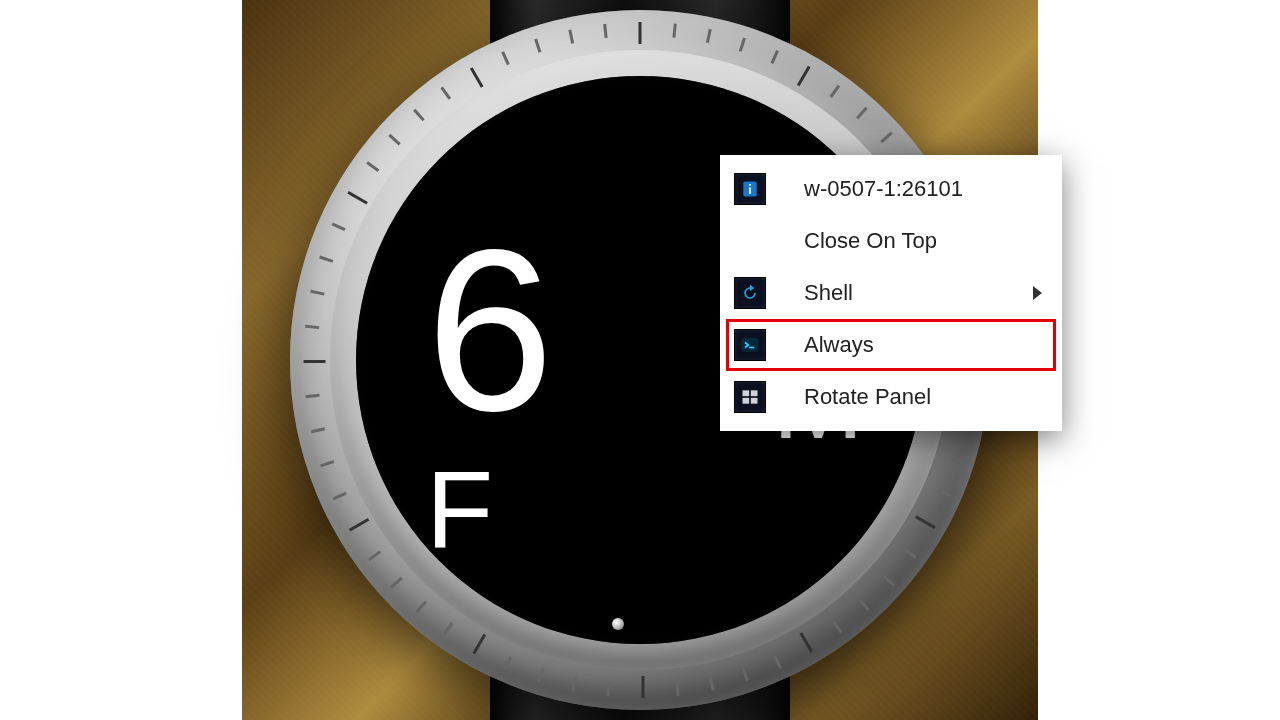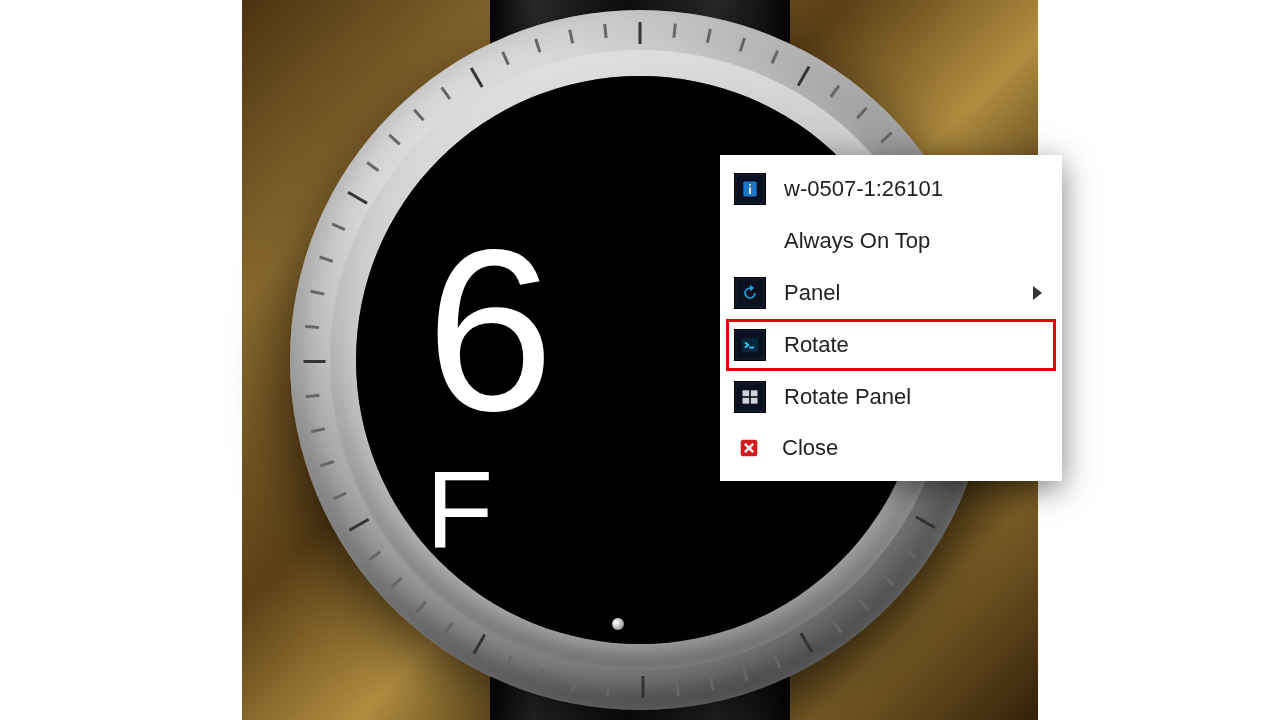--- a/index.html
+++ b/index.html
@@ -88,21 +88,21 @@
     padding:8px 0;
     font-size:22px;
     color:#222;
   }
   .menu-item{
     display:flex;align-items:center;gap:18px;
     padding:10px 20px 10px 14px;
     position:relative;
     cursor:default;
   }
-  .menu-item .label{flex:1;}
+  .menu-item .label{flex:1;margin-left:20px;}
   .menu-item .arrow{
     width:0;height:0;border-top:7px solid transparent;border-bottom:7px solid transparent;border-left:9px solid #333;
   }
   .menu .highlight{
     position:absolute;left:6px;right:6px;top:0;bottom:0;border:3px solid #e60000;pointer-events:none;
   }
   .mi-icon{
     width:30px;height:30px;flex:0 0 30px;
     background:#0b1020;border:1px solid #000;position:relative;
     box-shadow:inset 0 0 4px rgba(255,255,255,.1);
@@ -198,57 +198,48 @@
           <svg viewBox="0 0 24 24">
             <rect x="4" y="3" width="16" height="18" rx="2" fill="#1b78c9"></rect>
             <rect x="11" y="6" width="2" height="2" fill="#fff"></rect>
             <rect x="11" y="10" width="2" height="8" fill="#fff"></rect>
           </svg>
         </div>
         <span class="label">w-0507-1:26101</span>
       </div>
       <div class="menu-item">
         <div class="mi-icon blank"></div>
-        <span class="label">Always On Top</span>
+        <span class="label">Close On Top</span>
       </div>
       <div class="menu-item">
         <div class="mi-icon">
           <svg viewBox="0 0 24 24">
             <path d="M12 5a7 7 0 1 0 7 7h-2a5 5 0 1 1-5-5v3l5-4-5-4v3z" fill="#1fa8e0"></path>
           </svg>
         </div>
-        <span class="label">Panel</span>
+        <span class="label">Shell</span>
         <span class="arrow"></span>
       </div>
       <div class="menu-item">
         <div class="mi-icon">
           <svg viewBox="0 0 24 24">
             <rect x="2" y="4" width="20" height="16" rx="2" fill="#06283c"></rect>
             <path d="M6 9l4 3-4 3" stroke="#2fd0ff" stroke-width="2" fill="none"></path>
             <rect x="11" y="14" width="6" height="2" fill="#2fd0ff"></rect>
           </svg>
         </div>
-        <span class="label">Rotate</span>
+        <span class="label">Always</span>
         <div class="highlight"></div>
       </div>
       <div class="menu-item">
         <div class="mi-icon">
           <svg viewBox="0 0 24 24">
             <rect x="3" y="4" width="8" height="7" fill="#cfd4da"></rect>
             <rect x="13" y="4" width="8" height="7" fill="#cfd4da"></rect>
             <rect x="3" y="13" width="8" height="7" fill="#cfd4da"></rect>
             <rect x="13" y="13" width="8" height="7" fill="#cfd4da"></rect>
           </svg>
         </div>
         <span class="label">Rotate Panel</span>
       </div>
-      <div class="menu-item">
-        <div class="mi-icon" style="background: transparent; border: none;">
-          <svg viewBox="0 0 24 24">
-            <rect x="2" y="2" width="20" height="20" rx="3" fill="#d41b1b"></rect>
-            <path d="M7 7l10 10M17 7L7 17" stroke="#fff" stroke-width="3"></path>
-          </svg>
-        </div>
-        <span class="label">Close</span>
-      </div>
     </div>
 
 </div>
 
 </body></html>

